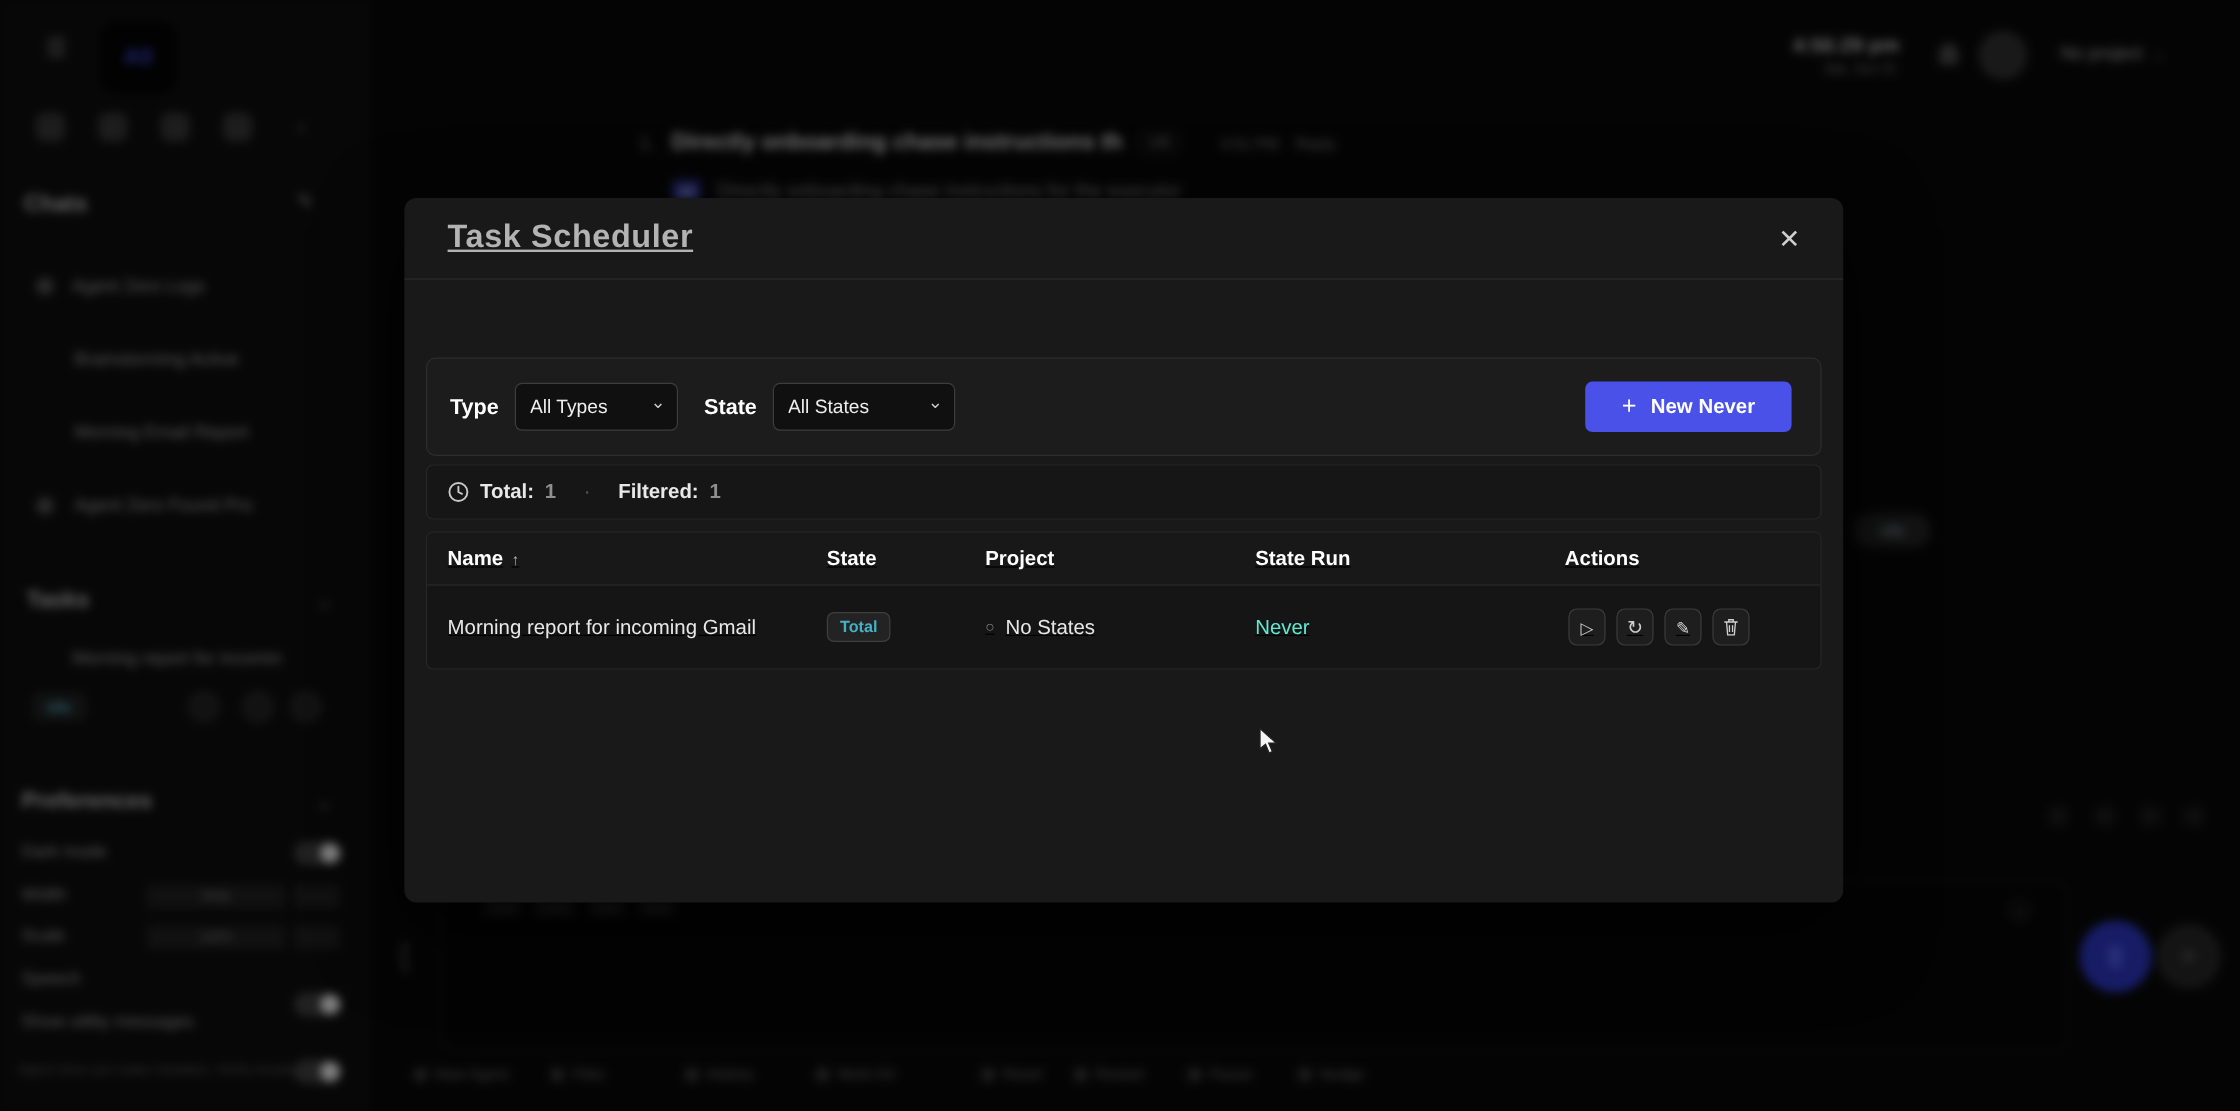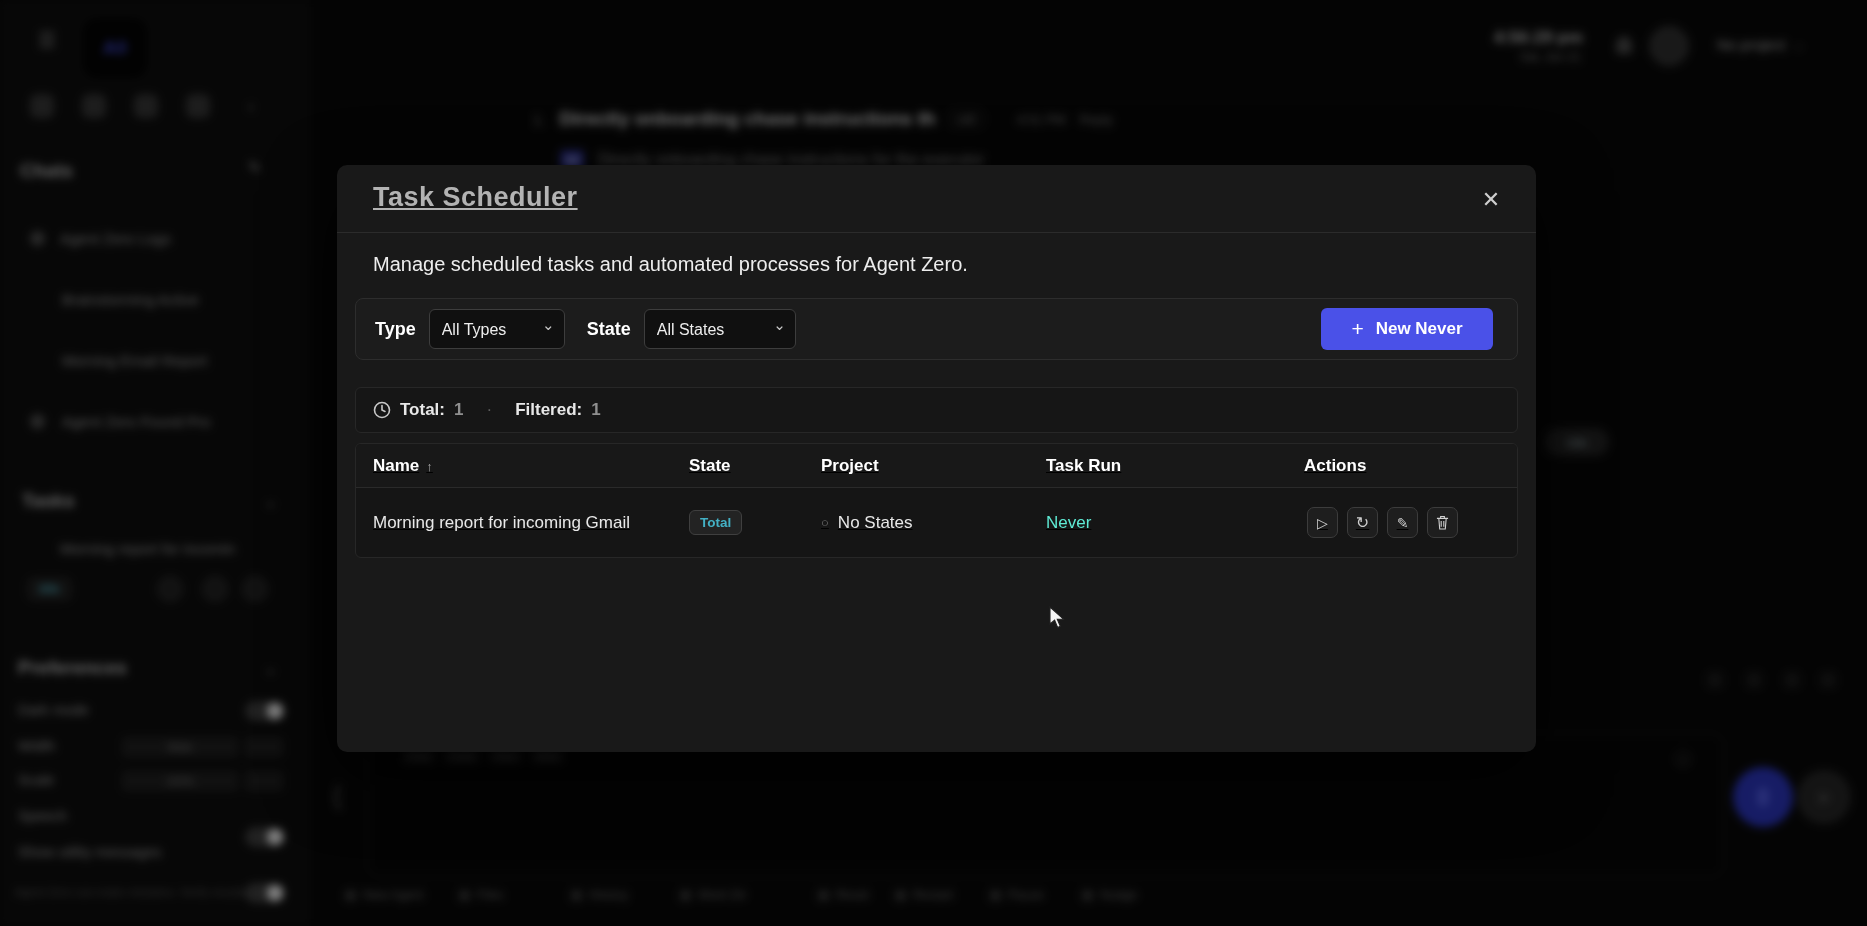--- a/index.html
+++ b/index.html
@@ -65,21 +65,21 @@
 
   
   .modal { position:absolute; left:337px; top:165px; width:1199px; height:587px; background:#191919; border-radius:10px;
            box-shadow:0 24px 70px rgba(0,0,0,0.75); z-index:2; }
   .modal-header { position:absolute; left:0; right:0; top:0; height:68px; border-bottom:1px solid #2b2b2b; }
   .modal-title { position:absolute; left:36px; top:17px; font-size:27px; font-weight:bold; color:#b3b3b3; letter-spacing:0.5px;text-decoration:underline; }
   .modal-close { position:absolute; right:28px; top:18px; width:34px; height:34px; background:none; border:none; color:#cfcfcf;
                  font-size:22px; cursor:pointer; font-family:"Liberation Sans", sans-serif; }
   .modal-desc { position:absolute; left:36px; top:88px; font-size:20px; color:#ededed; }
 
-  .filter-bar { position:absolute; left:18px; right:18px; top:133px; height:62px; background:#1c1c1c; border:1px solid #2d2d2d;
+  .filter-bar { position:absolute; left:18px; right:18px; top:133px; height:82px; background:#1c1c1c; border:1px solid #2d2d2d;
                 border-radius:8px; display:flex; align-items:center; padding-left:19px; }
   .f-label { font-size:18px; font-weight:bold; color:#fff; }
   .sel-wrap { position:relative; margin-left:13px; }
   .sel { appearance:none; -webkit-appearance:none; background:#101010; border:1px solid #3d3d3d; border-radius:6px; color:#eee;
          font-size:16px; height:40px; padding:0 30px 0 12px; font-family:"Liberation Sans", sans-serif; cursor:pointer; }
   .sel-type { width:136px; } .sel-state { width:152px; }
   .sel-chev { position:absolute; right:10px; top:7px; color:#ccc; font-size:15px; pointer-events:none; }
   .f-state-label { margin-left:22px; }
   .new-task { margin-left:auto; margin-right:24px; width:172px; height:42px; background:#4a51e8; border:none; border-radius:6px;
               color:#fff; font-size:17px; font-weight:bold; display:flex; align-items:center; justify-content:center; gap:12px;
@@ -267,21 +267,20 @@
   </div>
 
   <div class="overlay"></div>
 
   <div class="modal">
     <div class="modal-header">
       <div class="modal-title">Task Scheduler</div>
       <button class="modal-close">✕</button>
     </div>
 
-    <div class="modal-desc">Manage scheduled tasks and automated processes for Agent Zero.</div>
 
     <div class="filter-bar">
       <span class="f-label">Type</span>
       <span class="sel-wrap">
         <select class="sel sel-type">
           <option>All Types</option>
         </select>
         <span class="sel-chev">⌄</span>
       </span>
       <span class="f-label f-state-label">State</span>
@@ -309,21 +308,21 @@
       <span class="stats-value">1</span>
     </div>
 
     <div class="task-table">
       <div class="t-grid t-head">
         <div class="cell-name">
           <span>Name</span><span class="sort-arrow">↑</span>
         </div>
         <div><span>State</span></div>
         <div><span>Project</span></div>
-        <div><span>Task Run</span></div>
+        <div><span>State Run</span></div>
         <div><span>Actions</span></div>
       </div>
 
       <div class="t-grid t-row">
         <div class="cell-name row-name">Morning report for incoming Gmail</div>
         <div>
           <span class="idle-badge">Total</span>
         </div>
         <div class="proj-cell">
           <span class="proj-circ">○</span>

